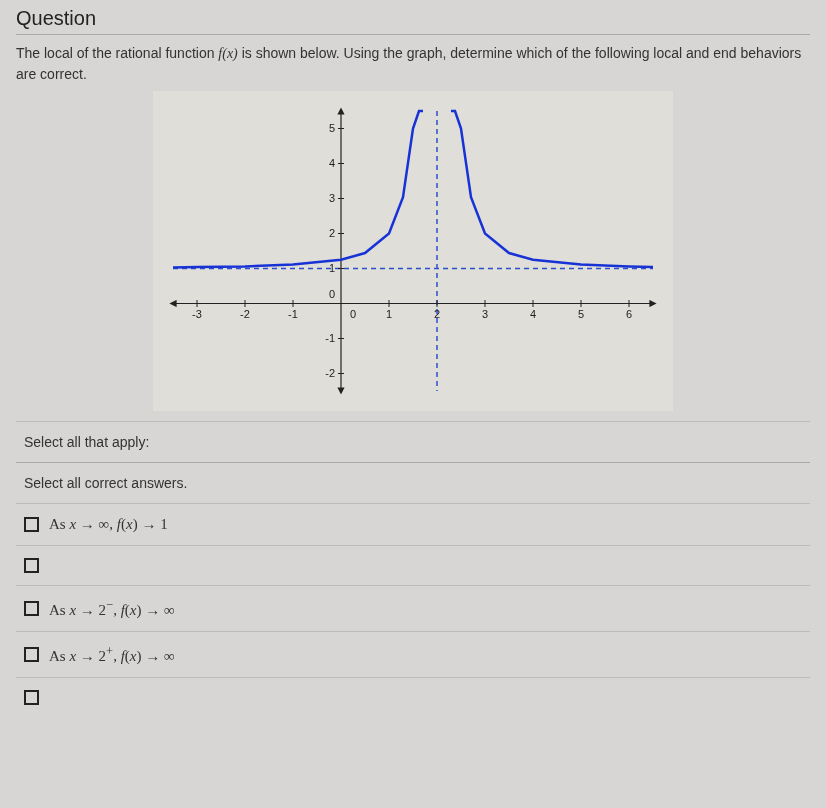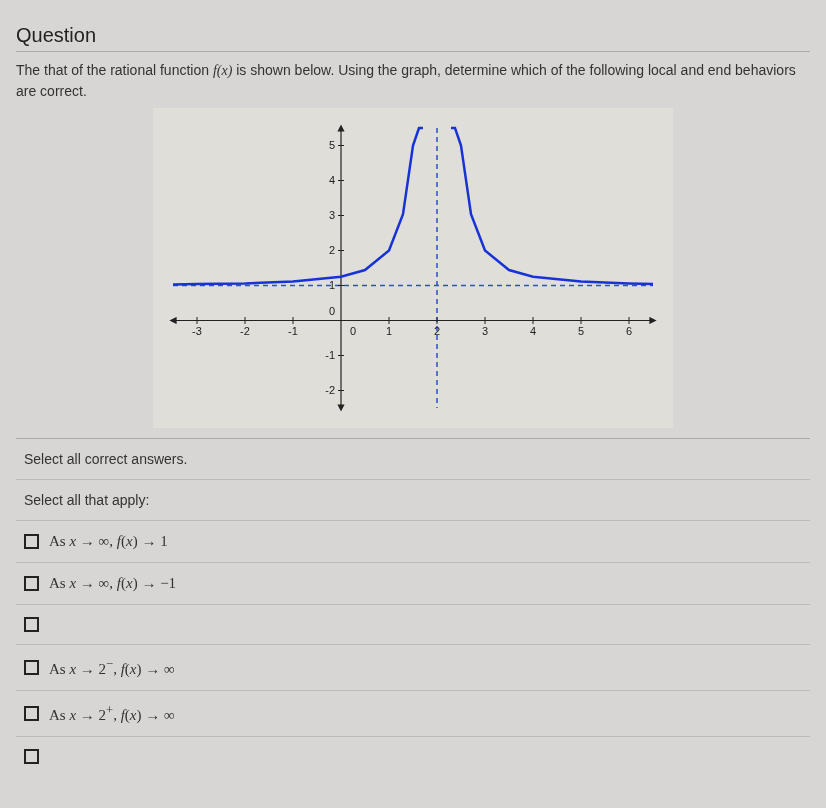--- a/index.html
+++ b/index.html
@@ -9,21 +9,21 @@
     }
     body {
       width: 826px;
       height: 808px;
       background: #d8d6d4;
       font-family: Arial, sans-serif;
       color: #333;
       overflow: hidden;
     }
     .page {
-      padding: 24px 16px;
+      padding: 7px 16px;
     }
     .title {
       font-size: 20px;
       font-weight: 500;
       color: #222;
       border-bottom: 1px solid #aaa;
       padding-bottom: 4px;
       margin-bottom: 8px;
     }
     .prompt {
@@ -68,21 +68,21 @@
       font-size: 15px;
       text-align: center;
     }
   </style>
 </head>
 <body>
 
 <div class="page">
   <div class="title">Question</div>
   <div class="prompt">
-    <span>The that of the rational function </span><span class="math-ital">f(x)</span><span> is shown below. Using the graph, determine which of the following local and end behaviors are correct.</span>
+    <span>The local of the rational function </span><span class="math-ital">f(x)</span><span> is shown below. Using the graph, determine which of the following local and end behaviors are correct.</span>
   </div>
 
   <div class="graph-area">
     <svg class="graph" width="520" height="320" viewBox="0 0 520 320">
 
       <defs>
         <marker id="arrow" viewBox="0 0 10 10" refX="5" refY="5" markerWidth="6" markerHeight="6" orient="auto-start-reverse">
           <path d="M 0 0 L 10 5 L 0 10 z" fill="#222"></path>
         </marker>
       </defs>
@@ -158,34 +158,30 @@
                L 318 106.1
                L 332 142.5
                L 356 162.0
                L 380 168.8
                L 428 173.6
                L 476 175.4
                L 500 175.9" fill="none" stroke="#1733d6" stroke-width="2.5"></path>
     </svg>
   </div>
 
+  <div class="row">
+    <span>Select all that apply:</span>
+  </div>
   <div class="row first">
     <span>Select all correct answers.</span>
-  </div>
-  <div class="row">
-    <span>Select all that apply:</span>
   </div>
 
   <div class="row">
     <div class="checkbox"></div>
     <span class="math-expr">As <i>x</i> → ∞, <i>f</i>(<i>x</i>) → 1</span>
-  </div>
-  <div class="row">
-    <div class="checkbox"></div>
-    <span class="math-expr">As <i>x</i> → ∞, <i>f</i>(<i>x</i>) → −1</span>
   </div>
   <div class="row">
     <div class="checkbox"></div>
   </div>
   <div class="row">
     <div class="checkbox"></div>
     <span class="math-expr">As <i>x</i> → 2<sup>−</sup>, <i>f</i>(<i>x</i>) → ∞</span>
   </div>
   <div class="row">
     <div class="checkbox"></div>

